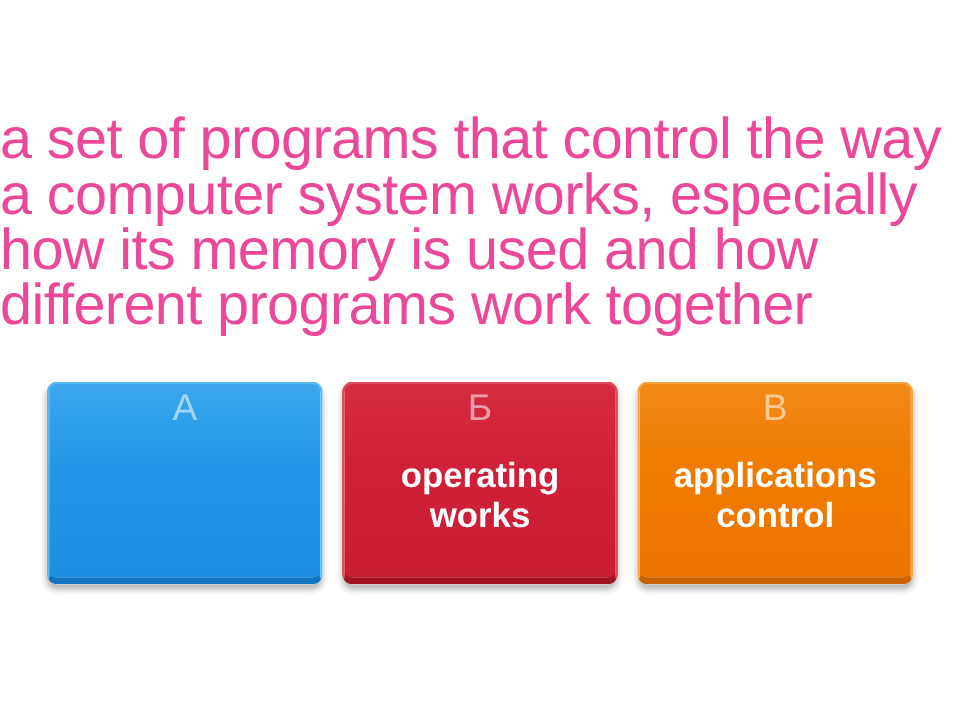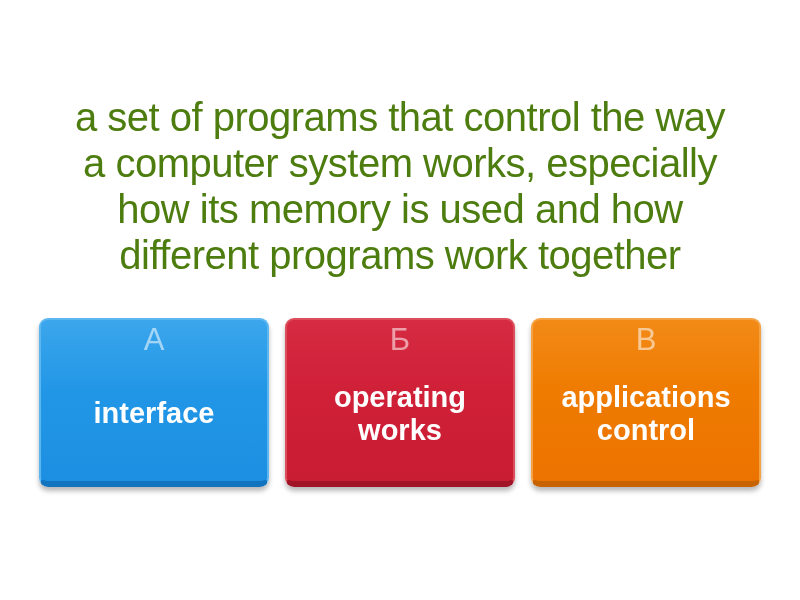--- a/index.html
+++ b/index.html
@@ -17,25 +17,25 @@
   .stage {
     position: absolute;
     inset: 0;
     background: #ffffff;
   }
   .question {
     position: absolute;
     top: 94px;
     left: 0;
     right: 0;
-    text-align: center;
-    font-size: 40px;
+    text-align: left;
+    font-size: 48px;
     line-height: 46px;
     letter-spacing: -0.5px;
-    color: #4d7c0f;
+    color: #ec4899;
     white-space: pre-line;
   }
   .answers {
     position: absolute;
     top: 318px;
     left: 39px;
     right: 39px;
     height: 169px;
     display: flex;
     gap: 16px;
@@ -93,21 +93,20 @@
 
   <div class="question">a set of programs that control the way
 a computer system works, especially
 how its memory is used and how
 different programs work together</div>
 
   <div class="answers">
 
     <div class="answer blue">
       <div class="answer-label">А</div>
-      <div class="answer-text">interface</div>
     </div>
 
     <div class="answer red">
       <div class="answer-label">Б</div>
       <div class="answer-text">operating works</div>
     </div>
 
     <div class="answer orange">
       <div class="answer-label">В</div>
       <div class="answer-text">applications control</div>

